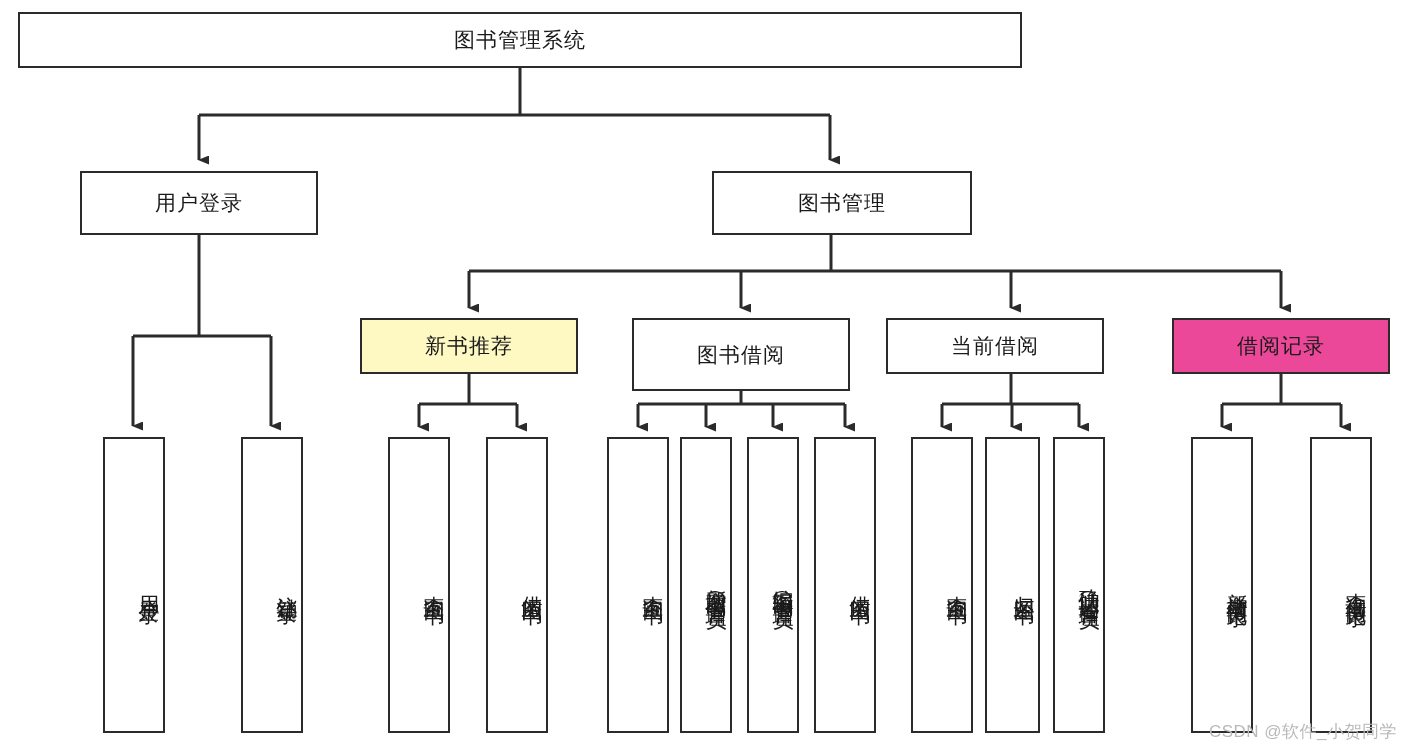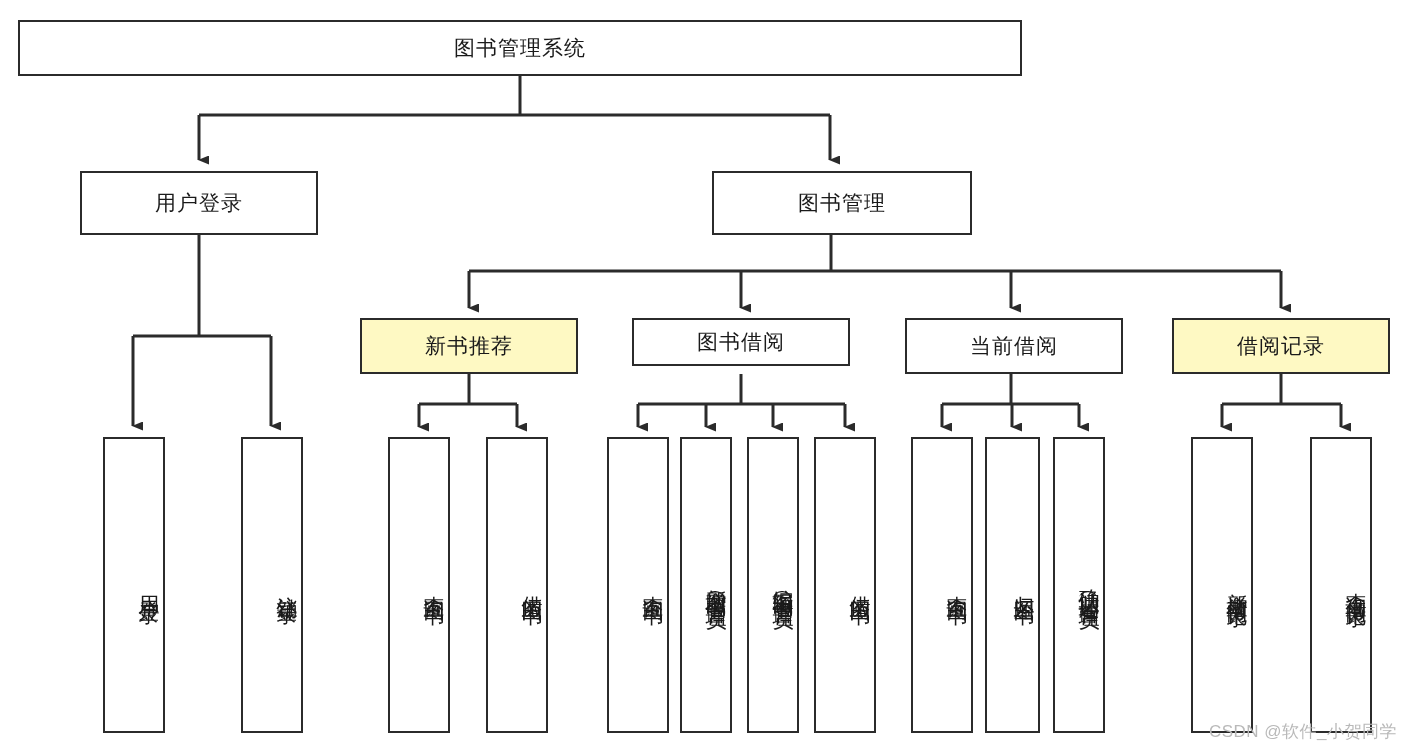--- a/index.html
+++ b/index.html
@@ -115,41 +115,41 @@
       <path d="M1012,404 L1012,427" marker-end="url(#arrow)"></path>
       <path d="M1079,404 L1079,427" marker-end="url(#arrow)"></path>
 
       <path d="M1281,374 L1281,404"></path>
       <path d="M1222,404 L1341,404"></path>
       <path d="M1222,404 L1222,427" marker-end="url(#arrow)"></path>
       <path d="M1341,404 L1341,427" marker-end="url(#arrow)"></path>
     </g>
   </svg>
 
-  <div class="node horiz" id="node-root" style="left: 18px; top: 20px; width: 1004px; height: 56px; border-color: rgb(43, 43, 43); background: rgb(255, 255, 255); color: rgb(26, 26, 26);">
+  <div class="node horiz" id="node-root" style="left: 18px; top: 12px; width: 1004px; height: 56px; border-color: rgb(43, 43, 43); background: rgb(255, 255, 255); color: rgb(26, 26, 26);">
     <span class="node-text">图书管理系统</span>
   </div>
 
   <div class="node horiz" id="node-l1-0" style="left: 80px; top: 171px; width: 238px; height: 64px; border-color: rgb(43, 43, 43); background: rgb(255, 255, 255); color: rgb(26, 26, 26);">
     <span class="node-text">用户登录</span>
   </div>
   <div class="node horiz" id="node-l1-1" style="left: 712px; top: 171px; width: 260px; height: 64px; border-color: rgb(43, 43, 43); background: rgb(255, 255, 255); color: rgb(26, 26, 26);">
     <span class="node-text">图书管理</span>
   </div>
 
   <div class="node horiz" id="node-l2-0" style="left: 360px; top: 318px; width: 218px; height: 56px; border-color: rgb(43, 43, 43); background: #fef9c3; color: rgb(26, 26, 26);">
     <span class="node-text">新书推荐</span>
   </div>
-  <div class="node horiz" id="node-l2-1" style="left: 632px; top: 318px; width: 218px; height: 48px; border-color: rgb(43, 43, 43); background: rgb(255, 255, 255); color: rgb(26, 26, 26);">
+  <div class="node horiz" id="node-l2-1" style="left: 632px; top: 318px; width: 218px; height: 73px; border-color: rgb(43, 43, 43); background: rgb(255, 255, 255); color: rgb(26, 26, 26);">
     <span class="node-text">图书借阅</span>
   </div>
-  <div class="node horiz" id="node-l2-2" style="left: 905px; top: 318px; width: 218px; height: 56px; border-color: rgb(43, 43, 43); background: rgb(255, 255, 255); color: rgb(26, 26, 26);">
+  <div class="node horiz" id="node-l2-2" style="left: 886px; top: 318px; width: 218px; height: 56px; border-color: rgb(43, 43, 43); background: rgb(255, 255, 255); color: rgb(26, 26, 26);">
     <span class="node-text">当前借阅</span>
   </div>
-  <div class="node horiz" id="node-l2-3" style="left: 1172px; top: 318px; width: 218px; height: 56px; border-color: rgb(43, 43, 43); background: #fef9c3; color: rgb(26, 26, 26);">
+  <div class="node horiz" id="node-l2-3" style="left: 1172px; top: 318px; width: 218px; height: 56px; border-color: rgb(43, 43, 43); background: #ec4899; color: rgb(26, 26, 26);">
     <span class="node-text">借阅记录</span>
   </div>
 
   <div class="node vert" id="node-leaf-0" style="left: 103px; top: 437px; width: 62px; height: 296px; border-color: rgb(43, 43, 43); background: rgb(255, 255, 255); color: rgb(26, 26, 26);">
     <span class="node-text">用户登录</span>
   </div>
   <div class="node vert" id="node-leaf-1" style="left: 241px; top: 437px; width: 62px; height: 296px; border-color: rgb(43, 43, 43); background: rgb(255, 255, 255); color: rgb(26, 26, 26);">
     <span class="node-text">注销登录</span>
   </div>
   <div class="node vert" id="node-leaf-2" style="left: 388px; top: 437px; width: 62px; height: 296px; border-color: rgb(43, 43, 43); background: rgb(255, 255, 255); color: rgb(26, 26, 26);">

